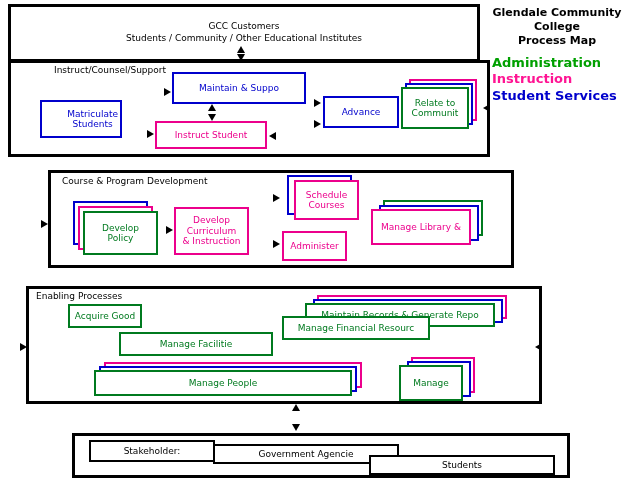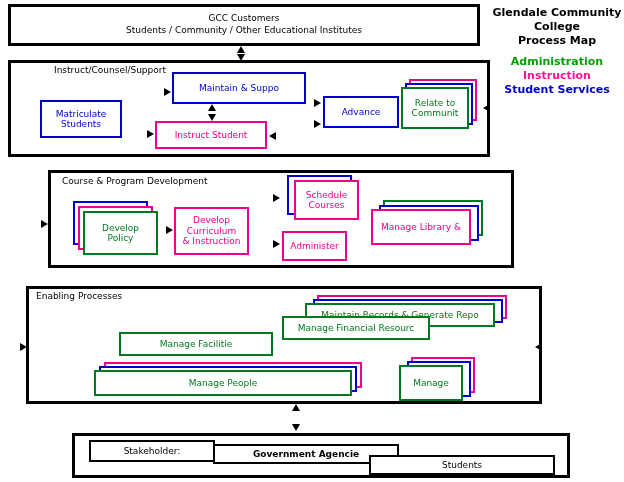--- a/index.html
+++ b/index.html
@@ -93,23 +93,23 @@
   .title-block {
     position: absolute;
     text-align: center;
     font-weight: bold;
     font-size: 11px;
     line-height: 1.25;
     color: #000000;
   }
   .legend-block {
     position: absolute;
-    text-align: center;
+    text-align: left;
     font-weight: bold;
-    font-size: 11px;
+    font-size: 13px;
     line-height: 1.25;
   }
   .legend-admin       { color: #00a000; }
   .legend-instruction { color: #ff1493; }
   .legend-student     { color: #0000cc; }
 
   
   .banner {
     border: 3px solid #000000;
     background: #ffffff;
@@ -133,33 +133,33 @@
     <div>College</div>
     <div>Process Map</div>
   </div>
 
   <div class="legend-block" style="left:492px; top:55px; width:130px;">
     <div class="legend-admin">Administration</div>
     <div class="legend-instruction">Instruction</div>
     <div class="legend-student">Student Services</div>
   </div>
 
-  <div class="abs banner" style="left:8px; top:4px; width:472px; height:42px;">
+  <div class="abs banner" style="left:8px; top:4px; width:472px; height:58px;">
     <div>GCC Customers</div>
     <div>Students / Community / Other Educational Institutes</div>
   </div>
 
   <div class="abs vline" style="left:240px; top:47px; height:13px;"></div>
   <div class="abs arrow up" style="left:237px; top:46px;"></div>
   <div class="abs arrow down" style="left:237px; top:54px;"></div>
 
   <div class="abs container" style="left:8px; top:60px; width:482px; height:97px;"></div>
   <div class="container-label" style="left:26px; top:66px;padding-left:28px;">Instruct/Counsel/Support</div>
 
-  <div class="abs pbox blue" style="left:40px; top:100px; width:82px; height:38px;">
+  <div class="abs pbox blue" style="left:40px; top:100px; width:82px; height:38px;justify-content:flex-end;">
     <span class="ptext">Matriculate<br>Students</span>
   </div>
 
   <div class="abs pbox blue" style="left:172px; top:72px; width:134px; height:32px;">
     <span class="ptext">Maintain &amp; Suppo</span>
   </div>
 
   <div class="abs pbox pink" style="left:155px; top:121px; width:112px; height:28px;">
     <span class="ptext">Instruct Student</span>
   </div>
@@ -233,20 +233,23 @@
   <div class="abs arrow right" style="left:273px; top:194px;"></div>
 
   <div class="abs hline" style="left:249px; top:244px; width:25px;"></div>
   <div class="abs arrow right" style="left:273px; top:240px;"></div>
 
   <div class="abs arrow right" style="left:41px; top:220px;"></div>
 
   <div class="abs container" style="left:26px; top:286px; width:516px; height:118px;"></div>
   <div class="container-label" style="left:36px; top:292px;">Enabling Processes</div>
 
+  <div class="abs pbox green" style="left:68px; top:304px; width:74px; height:24px;">
+    <span class="ptext">Acquire Good</span>
+  </div>
 
 
   <div class="abs stacklayer pink" style="left:317px; top:295px; width:190px; height:24px;"></div>
   <div class="abs stacklayer blue" style="left:313px; top:299px; width:190px; height:24px;"></div>
   <div class="abs pbox green" style="left:305px; top:303px; width:190px; height:24px;">
     <span class="ptext">Maintain Records &amp; Generate Repo</span>
   </div>
 
   <div class="abs pbox green" style="left:119px; top:332px; width:154px; height:24px;">
     <span class="ptext">Manage Facilitie</span>
@@ -289,21 +292,21 @@
   <div class="abs vline" style="left:295px; top:405px; height:25px;"></div>
   <div class="abs arrow up" style="left:292px; top:404px;"></div>
   <div class="abs arrow down" style="left:292px; top:424px;"></div>
 
   <div class="abs container" style="left:72px; top:433px; width:498px; height:45px;"></div>
 
   <div class="abs pbox black" style="left:89px; top:440px; width:126px; height:22px;">
     <span class="ptext">Stakeholder:</span>
   </div>
 
-  <div class="abs pbox black" style="left:213px; top:444px; width:186px; height:20px;font-weight:bold;">
+  <div class="abs pbox black" style="left:213px; top:444px; width:186px; height:20px;">
     <span class="ptext">Government Agencie</span>
   </div>
 
   <div class="abs pbox black" style="left:369px; top:455px; width:186px; height:20px;">
     <span class="ptext">Students</span>
   </div>
 
 </div>
 
 </body></html>

